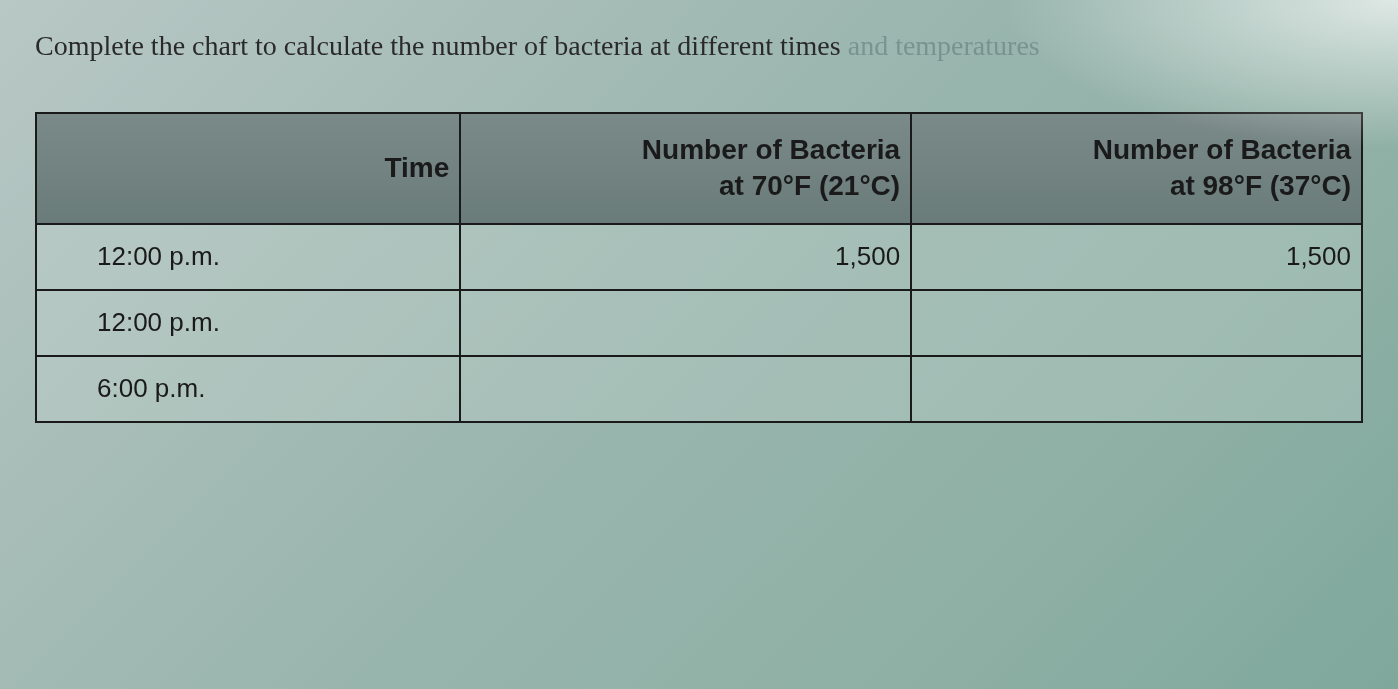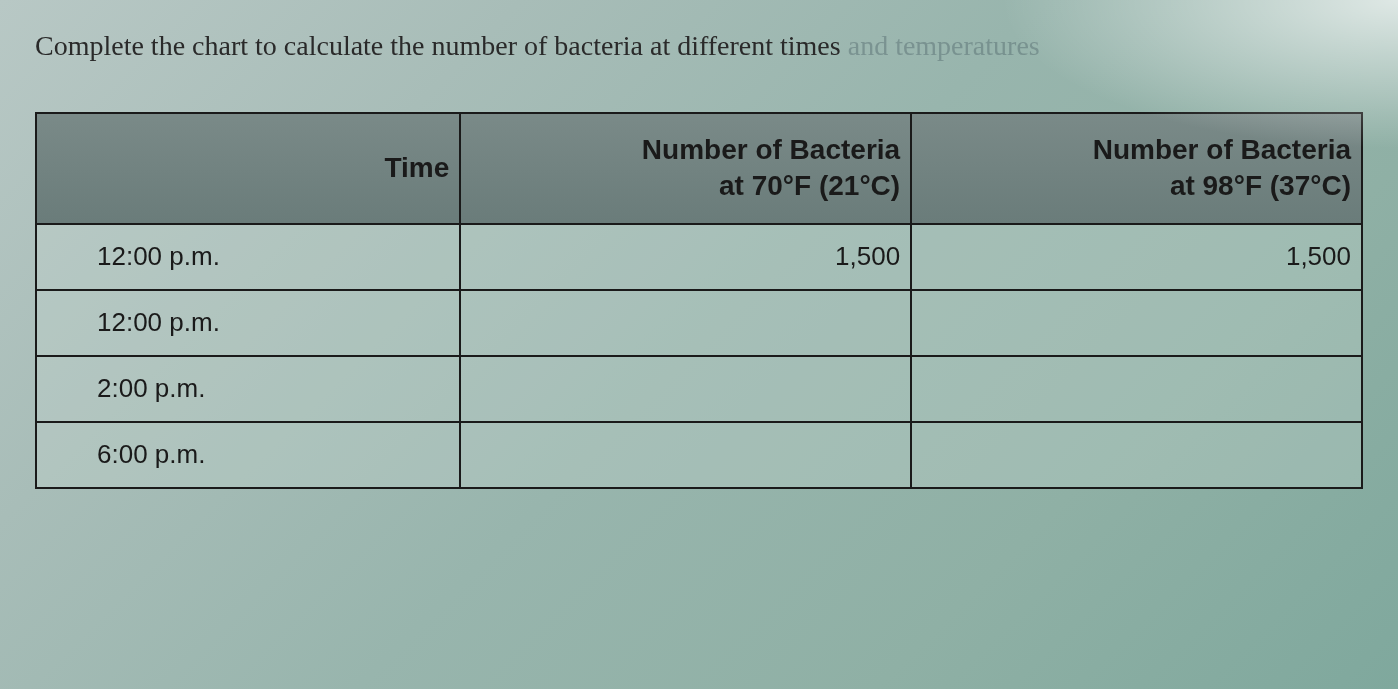--- a/index.html
+++ b/index.html
@@ -105,23 +105,18 @@
       <td class="time-cell">12:00 p.m.</td>
       <td>1,500</td>
       <td>1,500</td>
     </tr>
     <tr>
       <td class="time-cell">12:00 p.m.</td>
       <td></td>
       <td></td>
     </tr>
     <tr>
-      <td class="time-cell">2:00 p.m.</td>
-      <td></td>
-      <td></td>
-    </tr>
-    <tr>
       <td class="time-cell">6:00 p.m.</td>
       <td></td>
       <td></td>
     </tr>
   </tbody>
 </table>
 
 </body></html>

